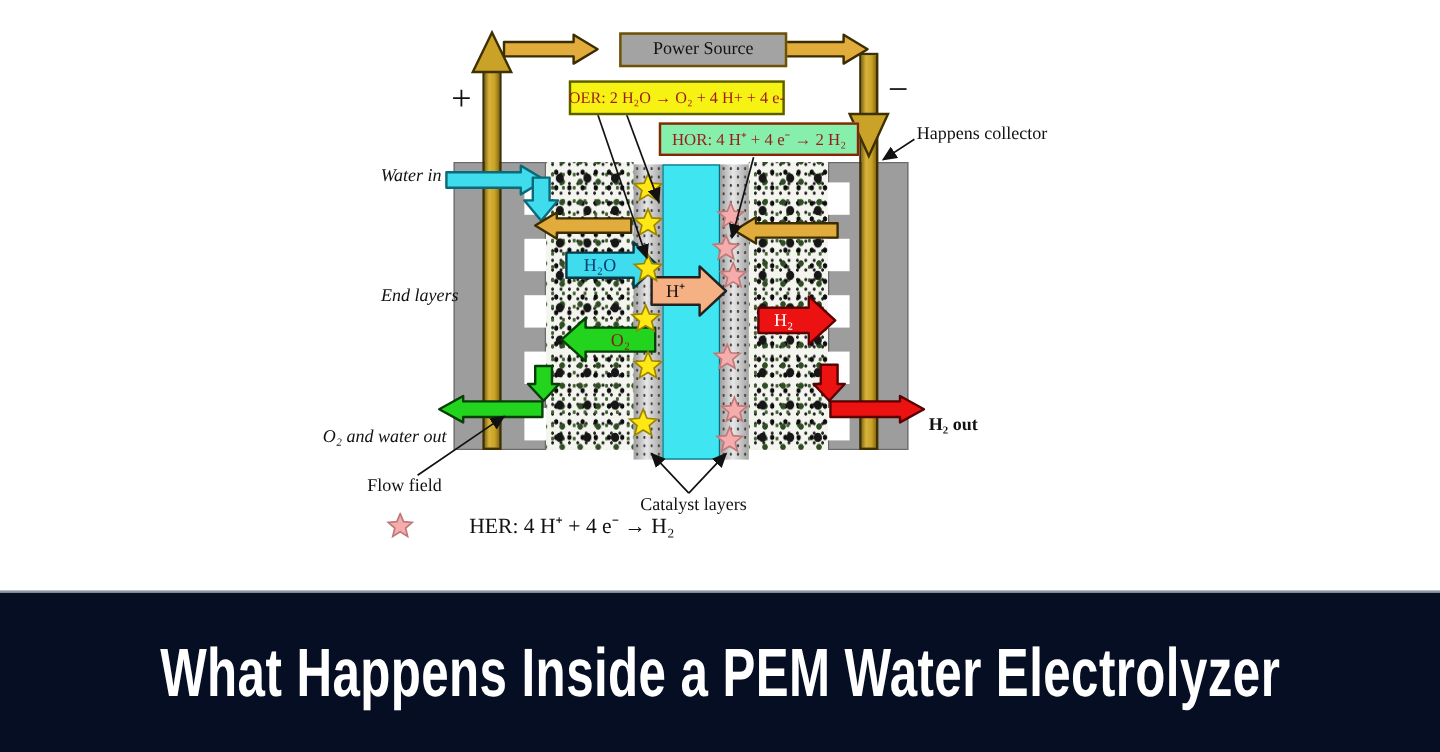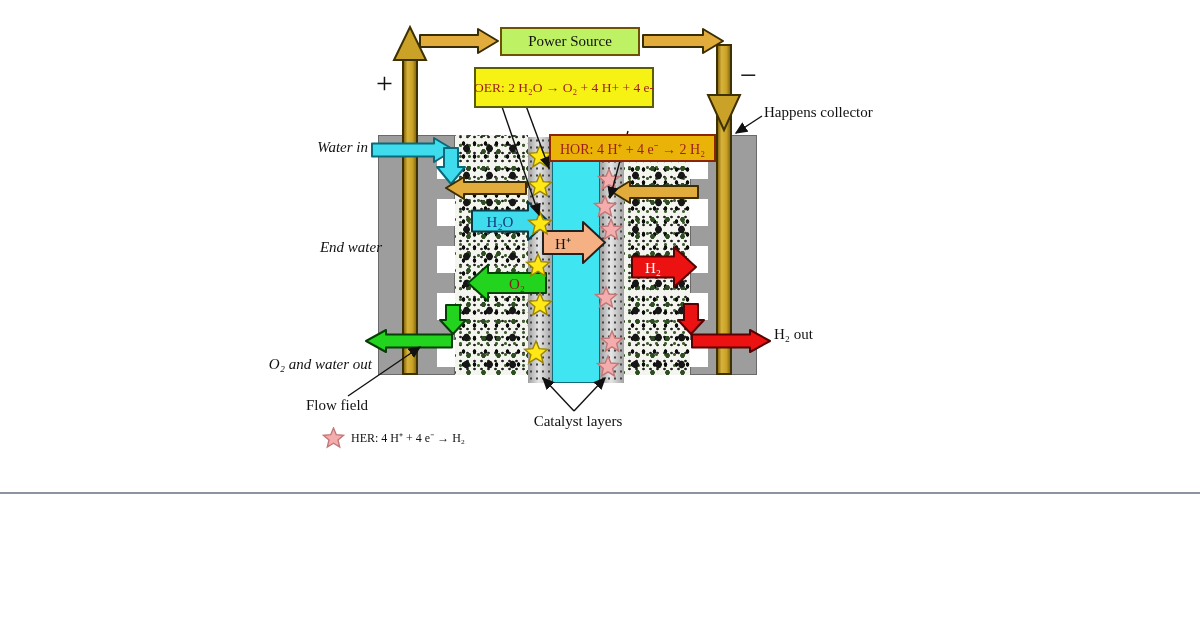--- a/index.html
+++ b/index.html
@@ -26,25 +26,25 @@
          linear-gradient(90deg,#9f9f9f,#e6e6e6 45%,#a3a3a3);
        background-size:6px 7px,100% 100%;}
   .membrane{background:#3fe6f2;border:1.5px solid #0f6a7a;box-sizing:border-box;}
   
   .lbl{font-size:15px;line-height:17px;color:#111;white-space:nowrap;}
   .right{text-align:right;font-style:italic;}
   .center{text-align:center;}
   .sign{font-size:30px;font-weight:400;color:#111;}
   .eqbox{box-sizing:border-box;display:flex;align-items:center;justify-content:center;
          white-space:nowrap;}
-  .power-box{background:#bef264;border:2px solid #6e5200;font-size:15px;color:#111;}
+  .power-box{background:#a3a3a3;border:2px solid #6e5200;font-size:15px;color:#111;margin-left:16px;}
   .oer-box{background:#f6f213;border:2px solid #5c5c00;font-size:13.5px;color:#9b1c1c;}
-  .hor-box{background:#eab308;border:2px solid #8b2500;font-size:14px;color:#9b1c1c;margin-top:32px;}
+  .hor-box{background:#86efac;border:2px solid #8b2500;font-size:14px;color:#9b1c1c;}
   .legend-row{display:flex;align-items:center;gap:6px;}
-  .legend-row .lbl{font-size:12px;}
+  .legend-row .lbl{font-size:18px;margin-left:40px;}
   svg.overlay{position:absolute;left:0;top:0;overflow:visible;}
   
   .divider{position:absolute;left:0;top:492px;width:1200px;height:2px;background:#8d93a0;}
   .banner{position:absolute;left:0;top:494px;width:1200px;height:133px;background:#050e23;
           display:flex;align-items:center;justify-content:center;}
   .banner-title{font-family:"Liberation Sans", sans-serif;font-weight:700;font-size:57px;
           color:#ffffff;white-space:nowrap;transform:scaleX(0.72);transform-origin:center;
           letter-spacing:0.5px;}
 </style>
 </head>
@@ -118,40 +118,43 @@
         <line x1="628" y1="131" x2="610" y2="198" stroke="#111" stroke-width="1.4" marker-end="url(#ah)"></line>
         <line x1="762" y1="116" x2="736" y2="133" stroke="#111" stroke-width="1.4" marker-end="url(#ah)"></line>
         <line x1="348" y1="396" x2="420" y2="347" stroke="#111" stroke-width="1.4" marker-end="url(#ah)"></line>
         <line x1="574" y1="411" x2="543" y2="378" stroke="#111" stroke-width="1.4" marker-end="url(#ah)"></line>
         <line x1="574" y1="411" x2="605" y2="378" stroke="#111" stroke-width="1.4" marker-end="url(#ah)"></line>
       </svg>
 
     <div class="abs eqbox power-box" style="left:500px;top:27px;width:140px;height:29px;">
       <span>Power Source</span>
     </div>
-    <div class="abs eqbox oer-box" style="left:474px;top:67px;width:180px;height:41px;">
+    <div class="abs eqbox oer-box" style="left:474px;top:67px;width:180px;height:29px;">
       <span>OER: 2 H₂O → O₂ + 4 H+ + 4 e-</span>
     </div>
     <div class="abs eqbox hor-box" style="left:549px;top:102px;width:167px;height:28px;">
       <span>HOR: 4 H⁺ + 4 e⁻ → 2 H₂</span>
     </div>
 
     <div class="abs sign" style="left:376px;top:66px;">+</div>
     <div class="abs sign" style="left:740px;top:58px;">−</div>
 
     <div class="abs lbl right" style="left:268px;top:139px;width:100px;">Water in</div>
-    <div class="abs lbl right" style="left:298px;top:239px;width:84px;">End water</div>
+    <div class="abs lbl right" style="left:298px;top:239px;width:84px;">End layers</div>
     <div class="abs lbl" style="left:764px;top:104px;">Happens collector</div>
     <div class="abs lbl right" style="left:256px;top:344px;width:116px;margin-top:12px;">O₂ and water out</div>
     <div class="abs lbl" style="left:306px;top:397px;">Flow field</div>
     <div class="abs lbl center" style="left:526px;top:413px;width:104px;">Catalyst layers</div>
-    <div class="abs lbl" style="left:774px;top:326px;">H₂ out</div>
+    <div class="abs lbl" style="left:774px;top:346px;font-weight:bold;">H₂ out</div>
 
     <div class="abs legend-row" style="left:322px;top:427px;">
       <svg width="23" height="23">
           <polygon id="legendstar1" fill="#f4acac" stroke="#c07878" stroke-width="1.4" points="11.5,1.0 14.3,7.7 21.5,8.3 16.0,13.0 17.7,20.0 11.5,16.2 5.3,20.0 7.0,13.0 1.5,8.3 8.7,7.7"></polygon>
         </svg>
       <span class="lbl">HER: 4 H⁺ + 4 e⁻ → H₂</span>
     </div>
   </div>
 
   <div class="divider"></div>
+  <div class="banner">
+    <div class="banner-title">What Happens Inside a PEM Water Electrolyzer</div>
+  </div>
 </div>
 
 </body></html>

